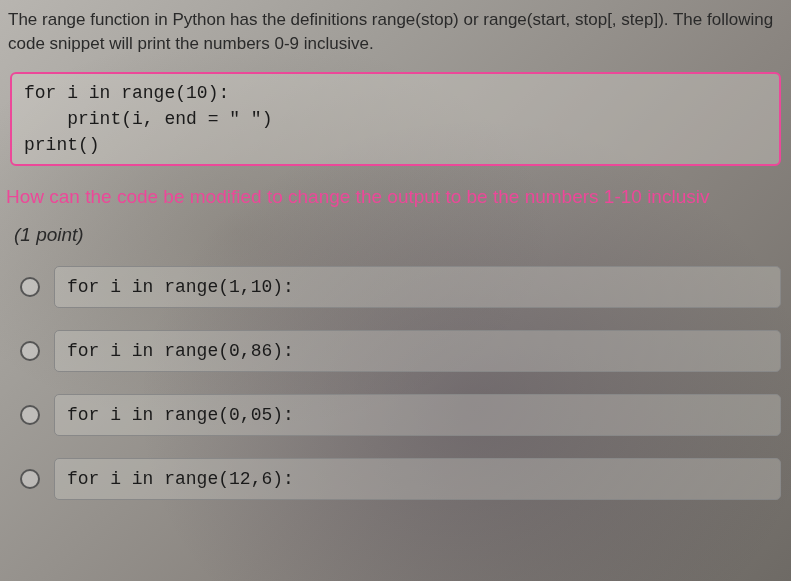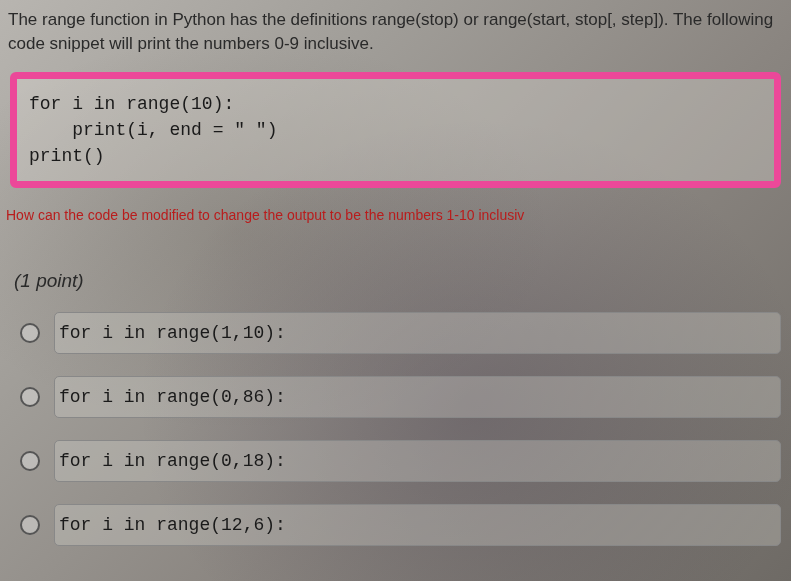--- a/index.html
+++ b/index.html
@@ -28,43 +28,42 @@
       padding: 8px 4px;
       z-index: 1;
     }
     .intro-text {
       font-size: 17px;
       color: #2a2a2a;
       line-height: 1.4;
       padding: 0 4px 14px 4px;
     }
     .code-block {
-      border: 7px solid #ec4899;
+      border: 2px solid #ec4899;
       border-radius: 6px;
       background: rgba(220,218,212,0.35);
-      padding: 12px 12px;
+      padding: 6px 12px;
       margin: 2px 6px 18px 6px;
       font-family: "Courier New", Courier, monospace;
       font-size: 18px;
       color: #1a1a1a;
       line-height: 1.45;
       white-space: pre;
     }
     .question-text {
-      font-size: 14px;
-      color: #b91c1c;
+      font-size: 19px;
+      color: #ec4899;
       padding: 0 4px 14px 2px;
       line-height: 1.4;
     }
     .points {
       font-size: 19px;
       font-style: italic;
       color: #2a2a2a;
       padding: 0 0 20px 10px;
-      margin-top: 31px;
     }
     .options {
       padding-left: 16px;
     }
     .option-row {
       display: flex;
       align-items: center;
       margin-bottom: 22px;
     }
     .radio {
@@ -74,21 +73,21 @@
       border-radius: 50%;
       background: rgba(240,240,240,0.4);
       flex-shrink: 0;
       margin-right: 14px;
     }
     .option-code {
       flex: 1;
       border: 1px solid #888;
       border-radius: 5px;
       background: rgba(220,218,212,0.3);
-      padding: 10px 4px;
+      padding: 10px 12px;
       font-family: "Courier New", Courier, monospace;
       font-size: 18px;
       color: #1a1a1a;
       margin-right: 6px;
     }
   </style>
 </head>
 <body>
 
 <div class="container">
@@ -106,20 +105,20 @@
     <div class="option-row">
       <div class="radio"></div>
       <div class="option-code">for i in range(1,10):</div>
     </div>
     <div class="option-row">
       <div class="radio"></div>
       <div class="option-code">for i in range(0,86):</div>
     </div>
     <div class="option-row">
       <div class="radio"></div>
-      <div class="option-code">for i in range(0,18):</div>
+      <div class="option-code">for i in range(0,05):</div>
     </div>
     <div class="option-row">
       <div class="radio"></div>
       <div class="option-code">for i in range(12,6):</div>
     </div>
   </div>
 </div>
 
 </body></html>

